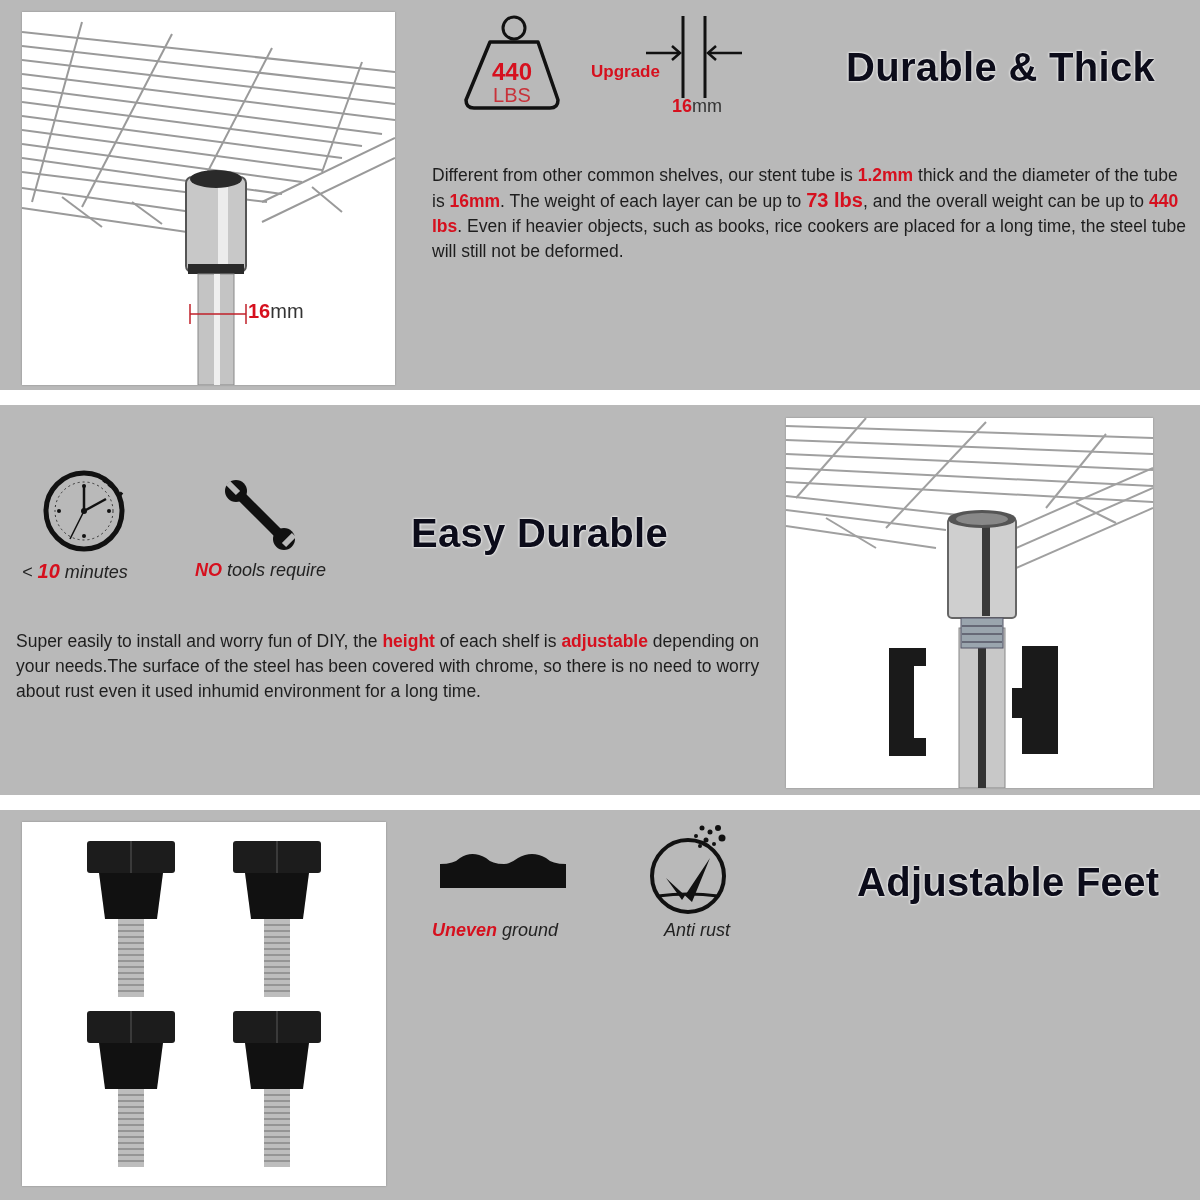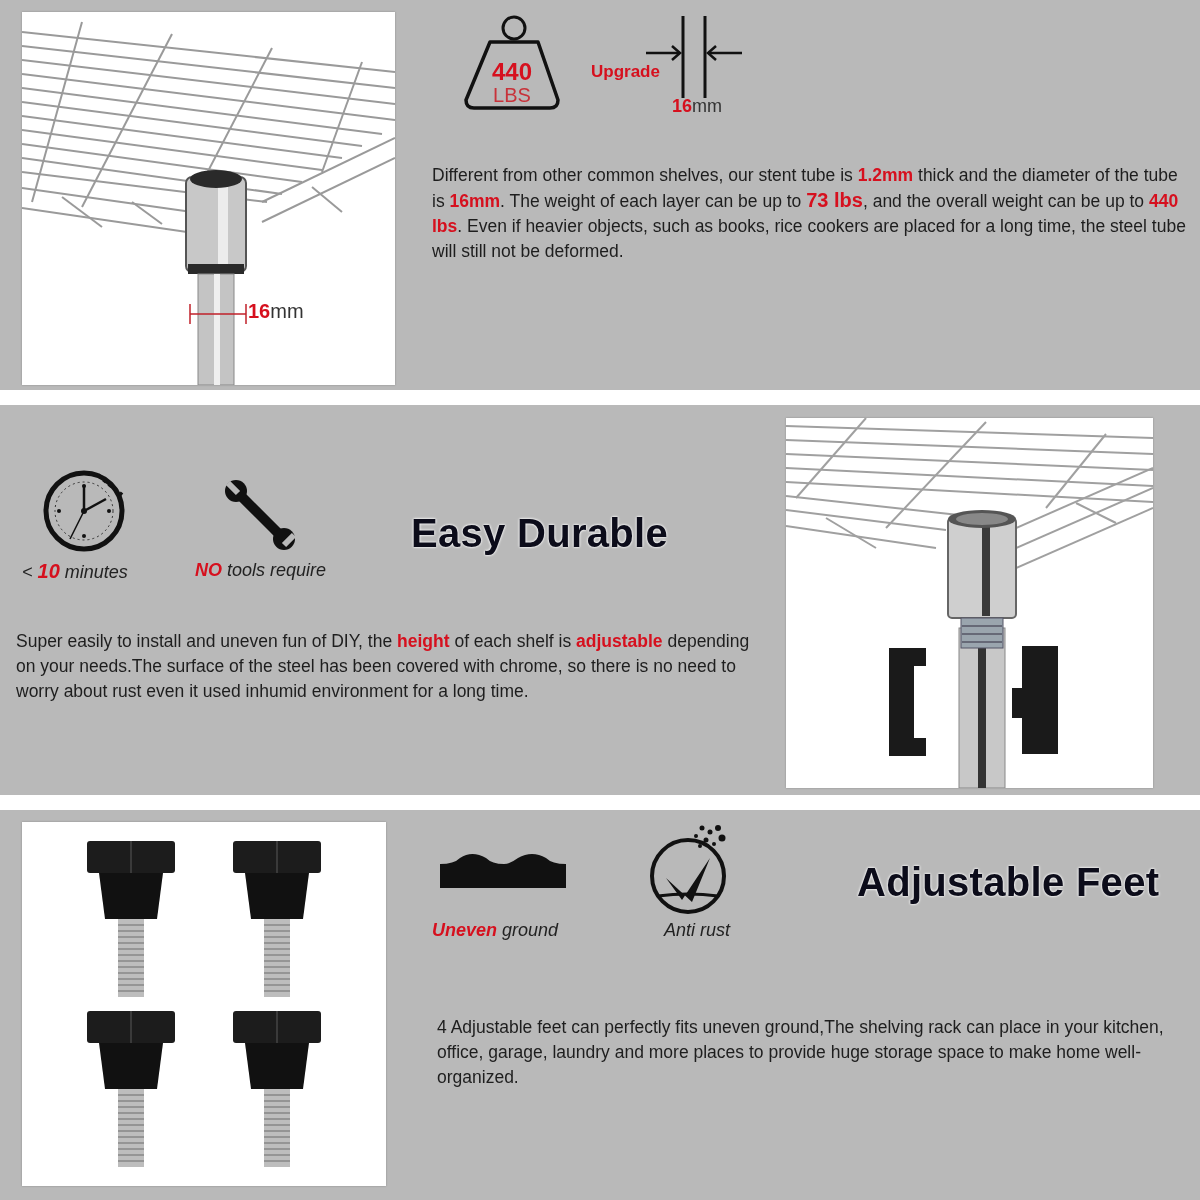--- a/index.html
+++ b/index.html
@@ -80,20 +80,21 @@
       <path d="M6 41 L40 41" stroke="#111" stroke-width="2.5"></path>
         <path d="M32 34 L40 41 L32 48" stroke="#111" stroke-width="2.5" fill="none"></path>
       <path d="M102 41 L68 41" stroke="#111" stroke-width="2.5"></path>
         <path d="M76 34 L68 41 L76 48" stroke="#111" stroke-width="2.5" fill="none"></path>
     </svg>
   </div>
   <div style="position:absolute;left:672px;top:96px;font-size:18px;color:#333;">
     <span class="red">16</span><span>mm</span>
   </div>
 
+  <div class="heading" style="left:846px;top:45px;">Durable &amp; Thick</div>
 
   <div class="para" style="left:432px;top:163px;width:762px;">
     <span>Different from other common shelves, our stent tube is </span><span class="red">1.2mm</span><span> thick and the diameter of the tube is </span><span class="red">16mm</span><span>. The weight of each layer can be up to </span><span class="redbig">73 lbs</span><span>, and the overall weight can be up to </span><span class="red">440 lbs</span><span>. Even if heavier objects, such as books, rice cookers are placed for a long time, the steel tube will still not be deformed.</span>
   </div>
 </div>
 
 <div class="panel" id="p2">
   <div style="position:absolute;left:40px;top:60px;width:90px;height:90px;">
     <svg width="90" height="90" viewBox="0 0 90 90">
       <circle cx="44" cy="46" r="38" fill="none" stroke="#111" stroke-width="5"></circle>
@@ -122,21 +123,21 @@
       <path d="M72 58 L62 68" stroke="#b9b9b9" stroke-width="6"></path>
     </svg>
   </div>
   <div class="icon-label" style="left:195px;top:155px;">
     <span class="red">NO</span><span> tools require</span>
   </div>
 
   <div class="heading" style="left:411px;top:106px;">Easy Durable</div>
 
   <div class="para" style="left:16px;top:224px;width:750px;">
-    <span>Super easily to install and uneven fun of DIY, the </span><span class="red">height</span><span> of each shelf is </span><span class="red">adjustable</span><span> depending on your needs.The surface of the steel  has been covered with chrome, so there is no need to worry about rust even it used inhumid environment for a long time.</span>
+    <span>Super easily to install and worry fun of DIY, the </span><span class="red">height</span><span> of each shelf is </span><span class="red">adjustable</span><span> depending on your needs.The surface of the steel  has been covered with chrome, so there is no need to worry about rust even it used inhumid environment for a long time.</span>
   </div>
 
   <div class="photo" style="left:786px;top:13px;width:367px;height:370px;">
     <svg width="367" height="370" viewBox="0 0 367 370">
       <g stroke="#a0a0a0" stroke-width="2" fill="none">
         <path d="M0 8 L367 20"></path>
           <path d="M0 22 L367 36"></path>
           <path d="M0 36 L367 52"></path>
           <path d="M0 50 L367 68"></path>
           <path d="M0 64 L367 84"></path>
@@ -219,14 +220,13 @@
         <circle cx="62" cy="18" r="2.5" fill="#111"></circle>
         <circle cx="78" cy="16" r="3.5" fill="#111"></circle>
       <circle cx="56" cy="24" r="2" fill="#111"></circle>
         <circle cx="70" cy="22" r="2" fill="#111"></circle>
     </svg>
   </div>
   <div class="icon-label" style="left:664px;top:110px;">Anti rust</div>
 
   <div class="heading" style="left:857px;top:50px;">Adjustable Feet</div>
 
-  <div class="para" style="left:437px;top:205px;width:760px;">4 Adjustable feet can perfectly fits uneven ground,The shelving rack can place in your kitchen, office, garage, laundry and more places to provide huge storage space to make home well-organized.</div>
 </div>
 
 </body></html>

